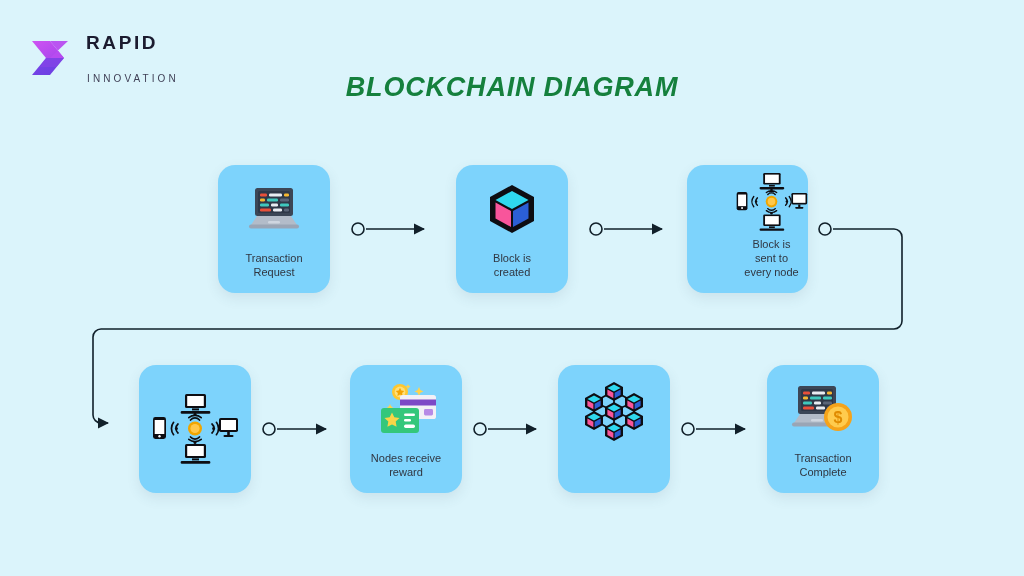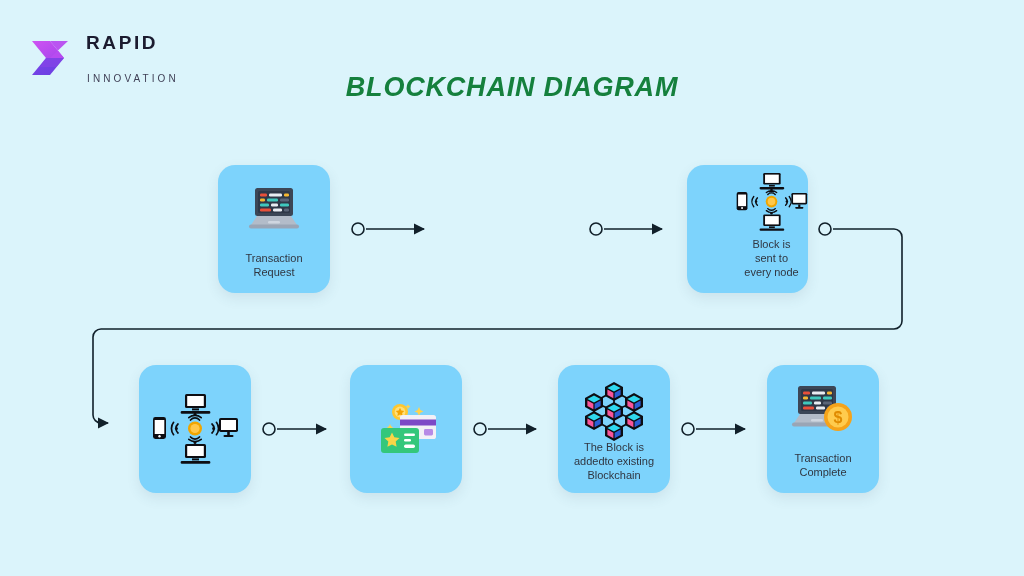--- a/index.html
+++ b/index.html
@@ -154,20 +154,32 @@
         <rect x="39" y="25.5" width="5" height="3" rx="1.2" fill="#5b6578"></rect>
         <path d="M6 42 L12 33 H46 L52 42 Z" fill="#b3bcc9"></path>
         <rect x="4" y="41.5" width="50" height="4" rx="2" fill="#9aa5b5"></rect>
         <rect x="23" y="38" width="12" height="2.6" rx="1.3" fill="#cfd6e0"></rect>
       </svg>
     </div>
     <div class="cap">Transaction
 Request</div>
   </div>
 
+  <div class="card" style="left:456px; top:165px; width:112px; height:128px;">
+    <div class="icon-wrap">
+      <svg width="52" height="54" viewBox="0 0 52 54">
+        <path d="M26 3 L48 15 V39 L26 51 L4 39 V15 Z" fill="#0d0d12"></path>
+        <path d="M26 9 L42.5 18 L26 27 L9.5 18 Z" fill="#2fd8ef"></path>
+        <path d="M9.5 20.5 L25 29 V45 L9.5 36.5 Z" fill="#f8559b"></path>
+        <path d="M42.5 20.5 L27 29 V45 L42.5 36.5 Z" fill="#2b5fd6"></path>
+      </svg>
+    </div>
+    <div class="cap">Block is
+created</div>
+  </div>
 
   <div class="card" style="left:687px; top:165px; width:121px; height:128px;padding-left:48px;">
     <div class="icon-wrap">
       <svg width="88" height="72" viewBox="0 0 88 72">
 
         <g transform="translate(33,0)">
           <rect x="1" y="1" width="21" height="14" rx="1.6" fill="#0d0d12"></rect>
           <rect x="3.2" y="3" width="16.6" height="10" fill="#ffffff"></rect>
           <path d="M-2 18 h27 a1.4 1.4 0 0 1 0 2.8 h-27 a1.4 1.4 0 0 1 0 -2.8z" fill="#0d0d12"></path>
           <rect x="8" y="15.4" width="7" height="2" fill="#0d0d12"></rect>
@@ -291,20 +303,22 @@
 
         <g transform="translate(6,26)">
           <rect x="0" y="0" width="38" height="25" rx="3" fill="#34c77b"></rect>
           <path d="M11 4.5 l2.3 4.7 5.2 .8 -3.8 3.6 .9 5.2 -4.6 -2.4 -4.6 2.4 .9 -5.2 -3.8 -3.6 5.2 -.8z" fill="#f9d548"></path>
           <rect x="23" y="5.5" width="11" height="2.6" rx="1.3" fill="#ffffff"></rect>
           <rect x="23" y="11" width="7" height="2.6" rx="1.3" fill="#ffffff"></rect>
           <rect x="23" y="16.5" width="11" height="3.4" rx="1.7" fill="#ffffff"></rect>
         </g>
       </svg>
     </div>
+    <div class="cap">Nodes receive
+reward</div>
   </div>
 
   <div class="card" style="left:558px; top:365px; width:112px; height:128px;">
     <div class="icon-wrap" style="align-items:flex-start; padding-top:14px;">
       <svg width="66" height="62" viewBox="0 0 66 62">
         <g stroke="#0d0d12" stroke-width="1.7" fill="none">
           <line x1="33" y1="12" x2="13" y2="23"></line>
           <line x1="33" y1="12" x2="53" y2="23"></line>
           <line x1="13" y1="23" x2="13" y2="41"></line>
           <line x1="53" y1="23" x2="53" y2="41"></line>
@@ -357,23 +371,20 @@
           </g>
           <g transform="translate(33,52)">
             <path d="M0 -9 L9 -4 V5 L0 10 L-9 5 V-4 Z" fill="#0d0d12"></path>
             <path d="M0 -6.6 L6.6 -3 L0 .6 L-6.6 -3 Z" fill="#2fd8ef"></path>
             <path d="M-6.6 -1.6 L-0.6 1.7 V7.3 L-6.6 4 Z" fill="#f8559b"></path>
             <path d="M6.6 -1.6 L0.6 1.7 V7.3 L6.6 4 Z" fill="#2b5fd6"></path>
           </g>
         </g>
       </svg>
     </div>
-    <div class="cap">The Block is
-addedto existing
-Blockchain</div>
   </div>
 
   <div class="card" style="left:767px; top:365px; width:112px; height:128px;">
     <div class="icon-wrap">
       <svg width="66" height="54" viewBox="0 0 66 54">
         <rect x="8" y="4" width="38" height="28" rx="2.5" fill="#3c4656"></rect>
         <rect x="11" y="7" width="32" height="22" rx="1.5" fill="#2f3848"></rect>
         <rect x="13" y="9.5" width="7" height="3" rx="1.2" fill="#e8503a"></rect>
         <rect x="22" y="9.5" width="13" height="3" rx="1.2" fill="#e8ecf2"></rect>
         <rect x="37" y="9.5" width="5" height="3" rx="1.2" fill="#f5b731"></rect>

